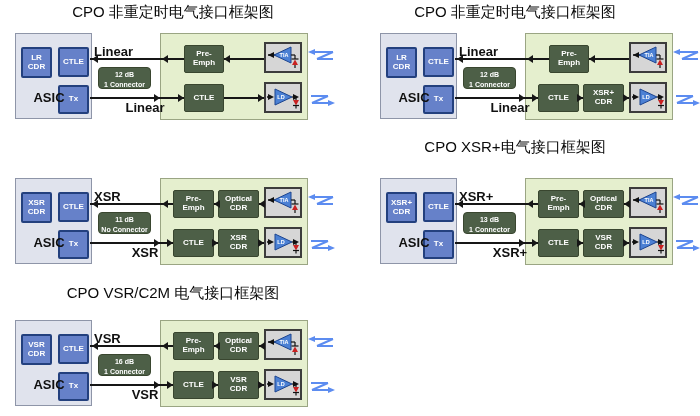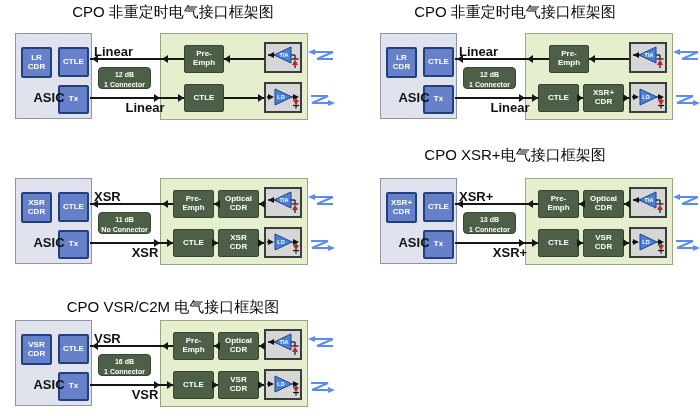--- a/index.html
+++ b/index.html
@@ -46,22 +46,22 @@
       border-bottom:4px solid transparent;border-left:6px solid #161616;}
   .sq{position:absolute;width:27px;height:14px;}
 </style>
 </head>
 <body>
 
 <div id="stage">
 
   <div class="title" style="left:15px;top:3px">CPO 非重定时电气接口框架图</div>
   <div class="title" style="left:357px;top:3px">CPO 非重定时电气接口框架图</div>
-  <div class="title" style="left:357px;top:146px">CPO XSR+电气接口框架图</div>
-  <div class="title" style="left:15px;top:298px">CPO VSR/C2M 电气接口框架图</div>
+  <div class="title" style="left:357px;top:138px">CPO XSR+电气接口框架图</div>
+  <div class="title" style="left:15px;top:284px">CPO VSR/C2M 电气接口框架图</div>
 
   <div class="diagram" style="left:15px;top:33px">
     <div class="module-bg"></div>
     <div class="asic-bg"></div>
     <div class="hline" style="left:75px;top:25px;width:175px"></div>
     <div class="hline" style="left:75px;top:64px;width:175px"></div>
     <div class="bbox cdr">LR
 CDR</div>
     <div class="bbox ctle">CTLE</div>
     <div class="bbox txb">Tx</div>

